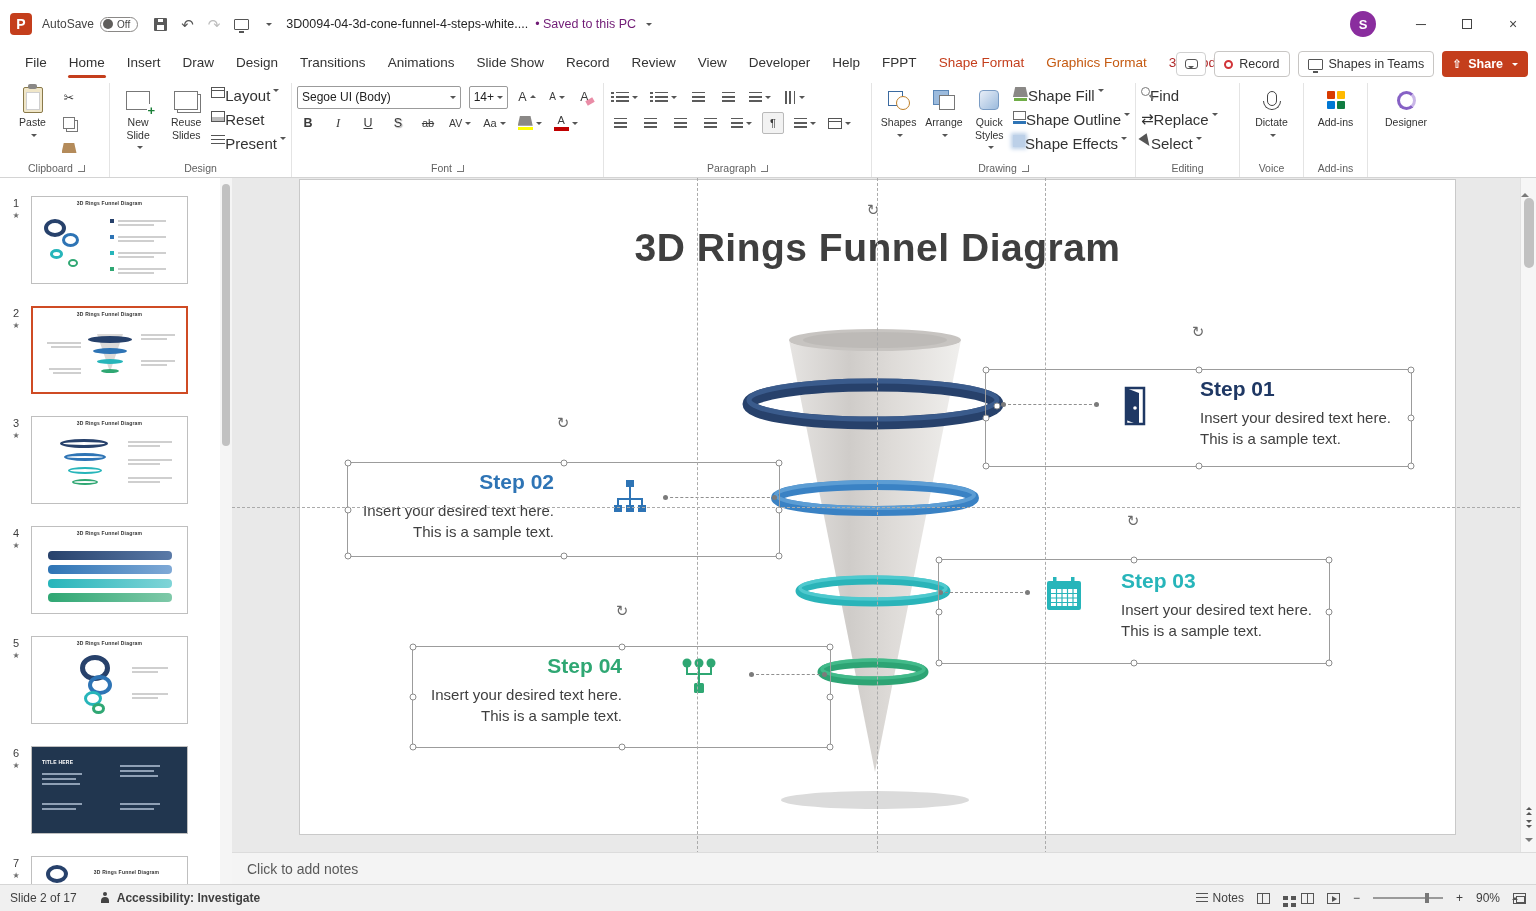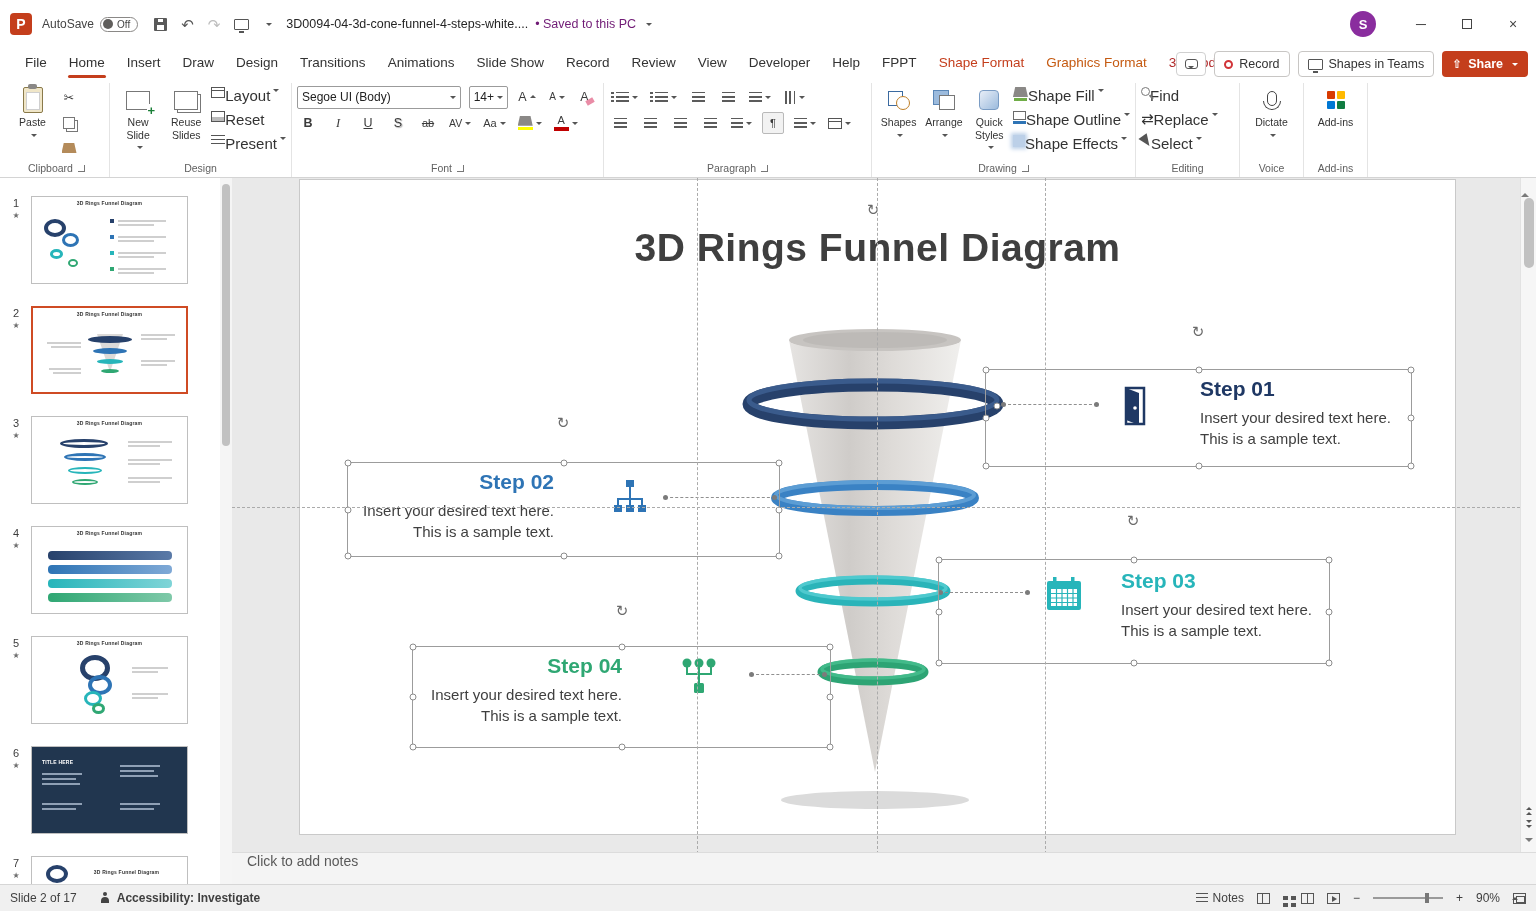--- a/index.html
+++ b/index.html
@@ -141,21 +141,21 @@
   .arr.up{border-bottom-color:#7a7a7a}.arr.dn{border-top-color:#7a7a7a}
   .edthumb{position:absolute;left:3px;top:20px;width:10px;height:70px;border-radius:5px;background:#c1c1c1}
   .navbtns{position:absolute;bottom:2px;left:0;right:0;display:flex;flex-direction:column;align-items:center;gap:5px}
   .dbl{display:flex;flex-direction:column;gap:1px}
   .dbl i{display:block;width:0;height:0;border:3.5px solid transparent}
   .dbl.up i{border-bottom-color:#555;margin-top:-2px}
   .dbl.dn i{border-top-color:#555;margin-bottom:-2px}
 
   
   .rightcol{flex:1;display:flex;flex-direction:column}
-  .notes{height:32px;background:#f4f4f4;border-top:1px solid #dcdcdc;display:flex;align-items:flex-start;padding-left:15px;font-size:14px;color:#595959;flex:0 0 auto}
+  .notes{height:32px;background:#f4f4f4;border-top:1px solid #dcdcdc;display:flex;align-items:center;padding-left:15px;font-size:14px;color:#595959;flex:0 0 auto}
   .statusbar{height:27px;background:#f0f0f0;border-top:1px solid #d6d6d6;display:flex;align-items:center;justify-content:space-between;padding:0 10px;font-size:12px;color:#3f3f3f;flex:0 0 auto}
   .sb-left{display:flex;align-items:center;gap:22px}
   .sb-right{display:flex;align-items:center;gap:13px}
   .person{width:12px;height:12px;position:relative}
   .person::before{content:"";position:absolute;left:4px;top:0;width:4px;height:4px;border-radius:50%;background:#444}
   .person::after{content:"";position:absolute;left:2px;top:5px;width:8px;height:6px;border-radius:4px 4px 0 0;background:#444}
   .vico{width:13px;height:11px;border:1px solid #555;position:relative}
   .vico.normal::before{content:"";position:absolute;left:0;top:0;bottom:0;width:4px;border-right:1px solid #555}
   .vico.sorter{border:none;background:#555;width:5px;height:4px;box-shadow:8px 0 #555,0 7px #555,8px 7px #555}
   .vico.reading::before{content:"";position:absolute;left:50%;top:0;bottom:0;border-left:1px solid #555}
@@ -545,20 +545,30 @@
               </span>
             </span>
           <span>Add-ins</span>
         </div>
       </div>
       <div class="glabel">
           <span>Add-ins</span>
         </div>
     </div>
 
+    <div class="group" style="width:76px;border-right:none">
+      <div class="gbody" style="justify-content:center;width:100%">
+        <div class="bigbtn">
+          <span class="bigico">
+              <span class="ico-designer"></span>
+            </span>
+          <span>Designer</span>
+        </div>
+      </div>
+    </div>
 
     <span class="collapse"><i class="cv up"></i></span>
   </div>
 
   <div class="workspace">
 
     <div class="thumbs">
 
       <div class="trow">
         <div class="tnum">

